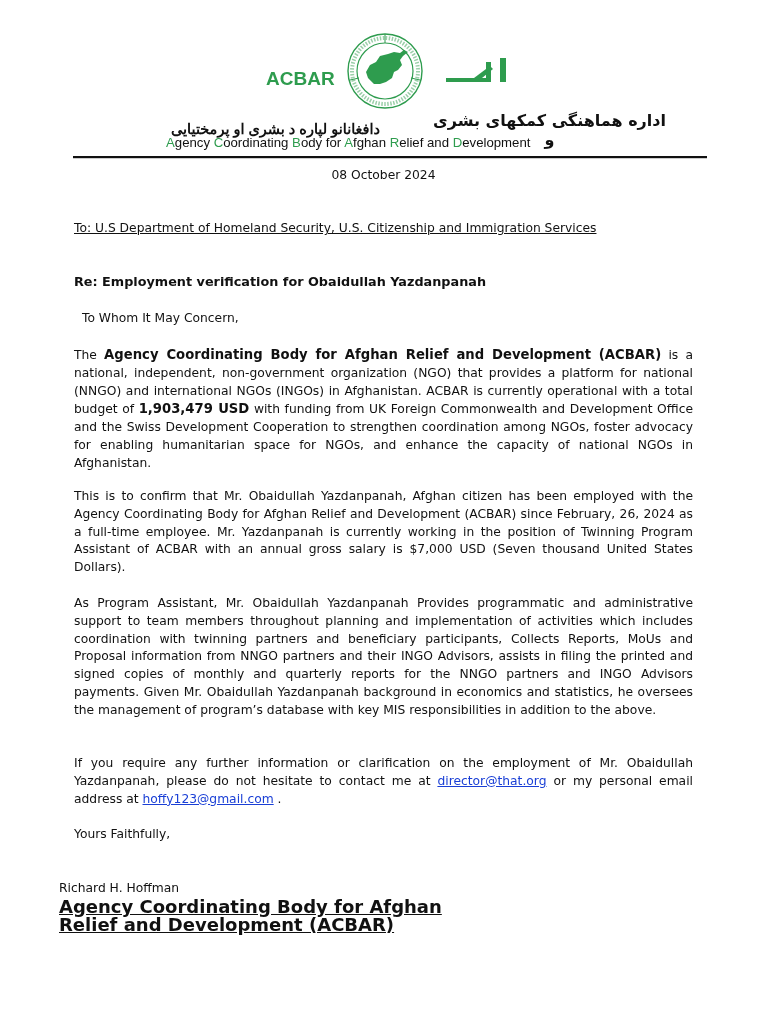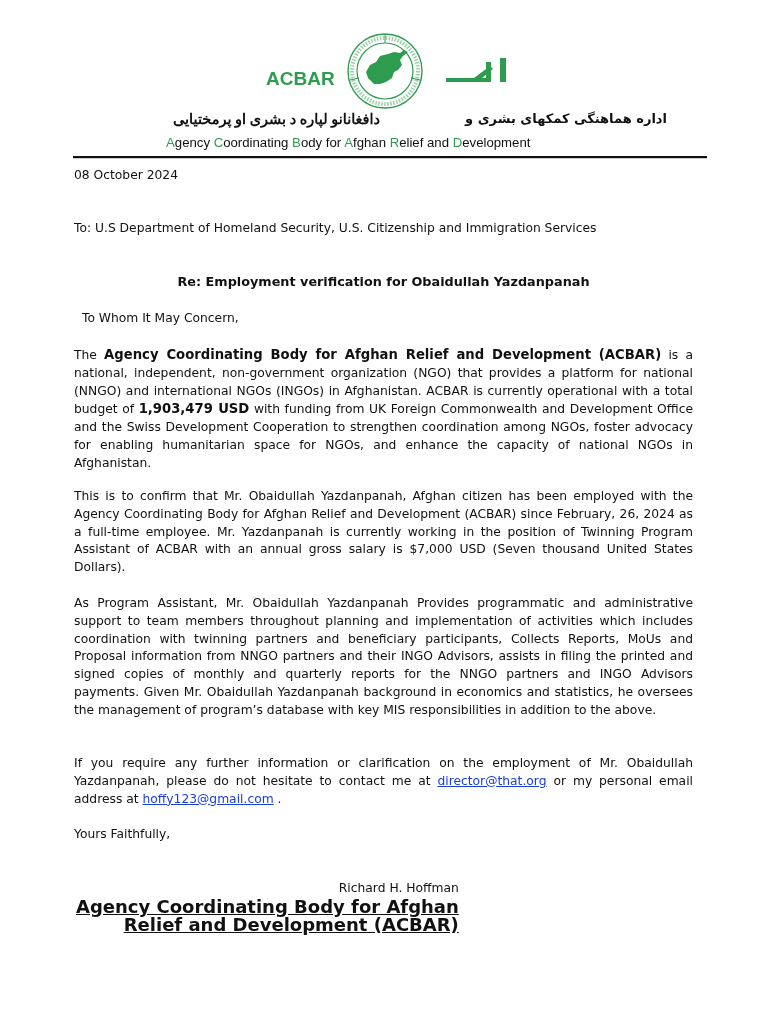--- a/index.html
+++ b/index.html
@@ -1,39 +1,39 @@
 <!DOCTYPE html>
 <html><head>
   <meta charset="utf-8">
   <style>
     html, body { margin: 0; padding: 0; background: #ffffff; }
     body { width: 768px; height: 1024px; position: relative; overflow: hidden; font-family: "DejaVu Sans", sans-serif; color: #111; }
     .letterhead { position: absolute; left: 0; top: 0; width: 768px; height: 165px; }
     .acbar-en { position: absolute; left: 266px; top: 68px; font-family: "Liberation Sans", sans-serif; font-weight: bold; font-size: 19px; color: #2e9c4e; }
     .acbar-fa { position: absolute; left: 444px; top: 52px; width: 68px; height: 40px; }
     .logo { position: absolute; left: 346px; top: 32px; width: 78px; height: 78px; }
-    .persian-right { position: absolute; left: 432px; top: 111px; font-family: "DejaVu Sans", sans-serif; font-weight: bold; font-size: 13px; direction: rtl; color: #111; width: 235px; text-align: right; }
-    .persian-left { position: absolute; left: 80px; top: 111px; font-family: Liberation Serif, serif; font-weight: bold; font-size: 14.5px; direction: rtl; color: #111; width: 300px; text-align: right; }
+    .persian-right { position: absolute; left: 432px; top: 111px; font-family: "DejaVu Sans", sans-serif; font-weight: bold; font-size: 16px; direction: rtl; color: #111; width: 235px; text-align: center; }
+    .persian-left { position: absolute; left: 80px; top: 121px; font-family: Liberation Sans, sans-serif; font-weight: bold; font-size: 14.5px; direction: rtl; color: #111; width: 300px; text-align: right; }
     .english-name { position: absolute; left: 166px; top: 135px; font-family: "Liberation Sans", sans-serif; font-size: 13.2px; color: #111; white-space: nowrap; text-align: right; }
     .english-name .cap { color: #2e9c4e; }
     .rule { position: absolute; left: 73px; top: 156px; width: 634px; height: 2px; background: #111; }
     .rule2 { position: absolute; left: 73px; top: 158px; width: 634px; height: 1px; background: #999; opacity: 0.5; }
-    .date { position: absolute; left: 74px; top: 168px; width: 619px; text-align: left; font-size: 12.3px; }
-    .to { position: absolute; left: 74px; top: 221px; width: 619px; font-size: 12.3px; }
-    .re { position: absolute; left: 74px; top: 274px; width: 619px; font-size: 12.8px; font-weight: bold; text-align: center; }
+    .date { position: absolute; left: 74px; top: 168px; width: 619px; text-align: center; font-size: 12.3px; }
+    .to { position: absolute; left: 74px; top: 221px; width: 619px; font-size: 12.3px; text-decoration: underline; }
+    .re { position: absolute; left: 74px; top: 274px; width: 619px; font-size: 12.8px; font-weight: bold; }
     .salutation { position: absolute; left: 82px; top: 311px; width: 619px; font-size: 12.3px; }
     .para { position: absolute; left: 74px; width: 619px; text-align: justify; font-size: 12.3px; line-height: 17.8px; }
     .p1 { top: 346px; }
     .p2 { top: 488px; }
     .p3 { top: 595px; }
     .p4 { top: 755px; }
     .p1 .bold-lg { font-size: 13.2px; font-weight: bold; }
     a.link { color: #1a3fd6; text-decoration: underline; }
     .closing { position: absolute; left: 74px; top: 827px; font-size: 12.3px; }
-    .sig { position: absolute; left: 76px; top: 880px; font-size: 12.3px; line-height: 17.8px; text-align: right; }
+    .sig { position: absolute; left: 59px; top: 880px; font-size: 12.3px; line-height: 17.8px; }
     .sig .org { font-weight: bold; font-size: 18px; text-decoration: underline; }
   </style>
 </head>
 <body>
 
 <div class="letterhead">
   <div class="acbar-en">ACBAR</div>
 
   <svg class="logo" viewBox="0 0 78 78">
     <circle cx="39" cy="39" r="37" fill="none" stroke="#2e9c4e" stroke-width="1.4"></circle>

